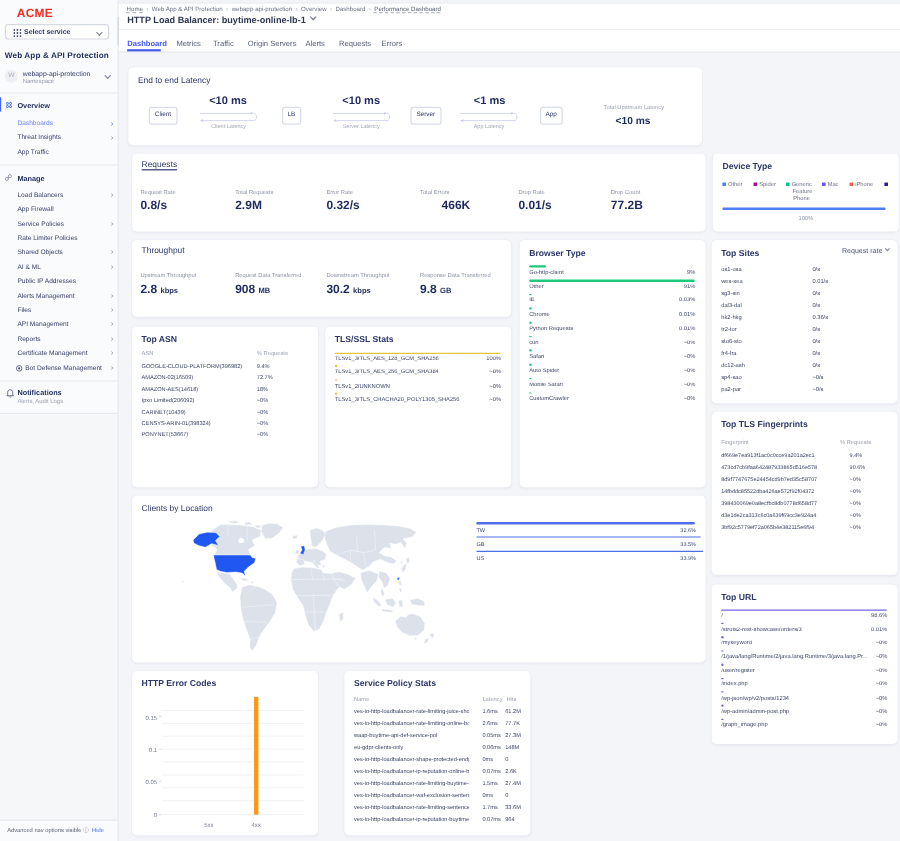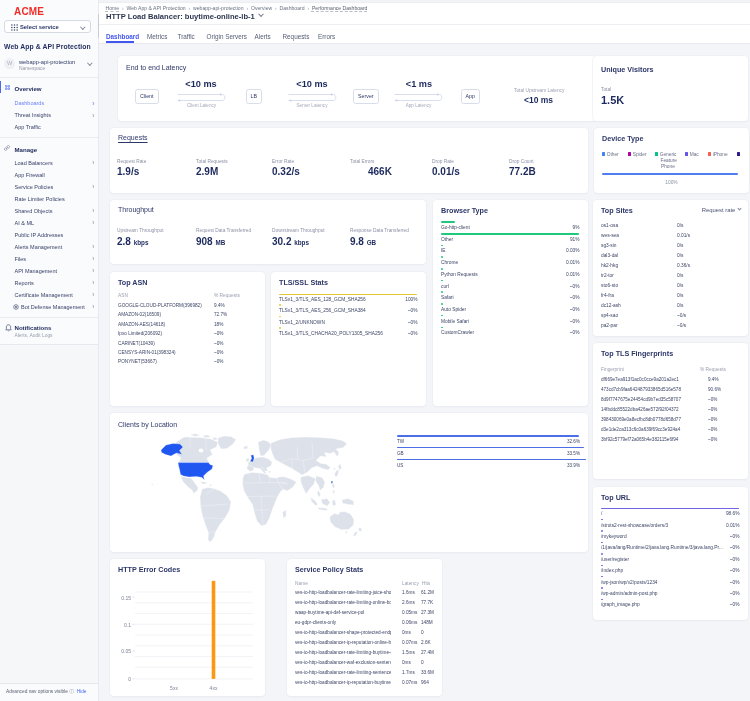--- a/index.html
+++ b/index.html
@@ -186,21 +186,21 @@
     <div class="tab" style="left:78.5px">Traffic</div>
     <div class="tab" style="left:107.5px">Origin Servers</div>
     <div class="tab" style="left:155.5px">Alerts</div>
     <div class="tab" style="left:183.5px">Requests</div>
     <div class="tab" style="left:219px">Errors</div>
   </div>
   <div id="titleline"></div>
   <div id="tabunderline"></div>
   <div id="tabline"></div>
 
-  <div class="card" style="left:118px;top:56px;width:477.5px;height:64.5px">
+  <div class="card" style="left:107px;top:56px;width:477.5px;height:64.5px">
     <div class="ctl" style="top:8px">End to end Latency</div>
     <div class="lbox" style="left:17px">Client</div>
     <div class="lbox" style="left:127.5px">LB</div>
     <div class="lbox" style="left:235px">Server</div>
     <div class="lbox" style="left:342.5px">App</div>
     <div class="lval" style="left:53px">&lt;10 ms</div>
     <div class="lval" style="left:164px">&lt;10 ms</div>
     <div class="lval" style="left:271px">&lt;1 ms</div>
     <svg class="larrow" style="left:58px" width="51" height="9" viewBox="0 0 51 9">
         <g fill="none" stroke="#c9cfe9" stroke-width="0.7">
@@ -226,30 +226,25 @@
           <path d="M4.2 6.3 L1.5 7.5 L4.2 8.7" fill="#c9cfe9" stroke="none"></path>
         </g>
       </svg>
     <div class="llab" style="left:58px;width:51px">Client Latency</div>
     <div class="llab" style="left:168.5px;width:51px">Server Latency</div>
     <div class="llab" style="left:275px;width:51px">App Latency</div>
     <div class="statlab" style="left:396px;top:31.5px;color:#9ba1b2">Total Upstream Latency</div>
     <div class="statval" style="left:406px;top:39px;font-size:8.5px">&lt;10 ms</div>
   </div>
 
-  <div class="card" style="left:593px;top:56px;width:155px;height:64.5px">
-    <div class="ct" style="top:8.5px">Unique Visitors</div>
-    <div class="statlab" style="left:8px;top:31px">Total</div>
-    <div class="statval" style="left:8px;top:37.5px;font-size:11px">1.5K</div>
-  </div>
 
   <div class="card" style="left:110px;top:127.5px;width:477.5px;height:65.5px">
     <div class="ctl u" style="text-decoration:underline">Requests</div>
     <div class="statlab" style="left:7px;top:31px">Request Rate</div>
-      <div class="statval" style="left:7px;top:38px">1.9/s</div>
+      <div class="statval" style="left:7px;top:38px">0.8/s</div>
     <div class="statlab" style="left:86px;top:31px">Total Requests</div>
       <div class="statval" style="left:86px;top:38px">2.9M</div>
     <div class="statlab" style="left:162px;top:31px">Error Rate</div>
       <div class="statval" style="left:162px;top:38px">0.32/s</div>
     <div class="statlab" style="left:240px;top:31px">Total Errors</div>
       <div class="statval" style="left:258px;top:38px">466K</div>
     <div class="statlab" style="left:322px;top:31px">Drop Rate</div>
       <div class="statval" style="left:322px;top:38px">0.01/s</div>
     <div class="statlab" style="left:399px;top:31px">Drop Count</div>
       <div class="statval" style="left:399px;top:38px">77.2B</div>

